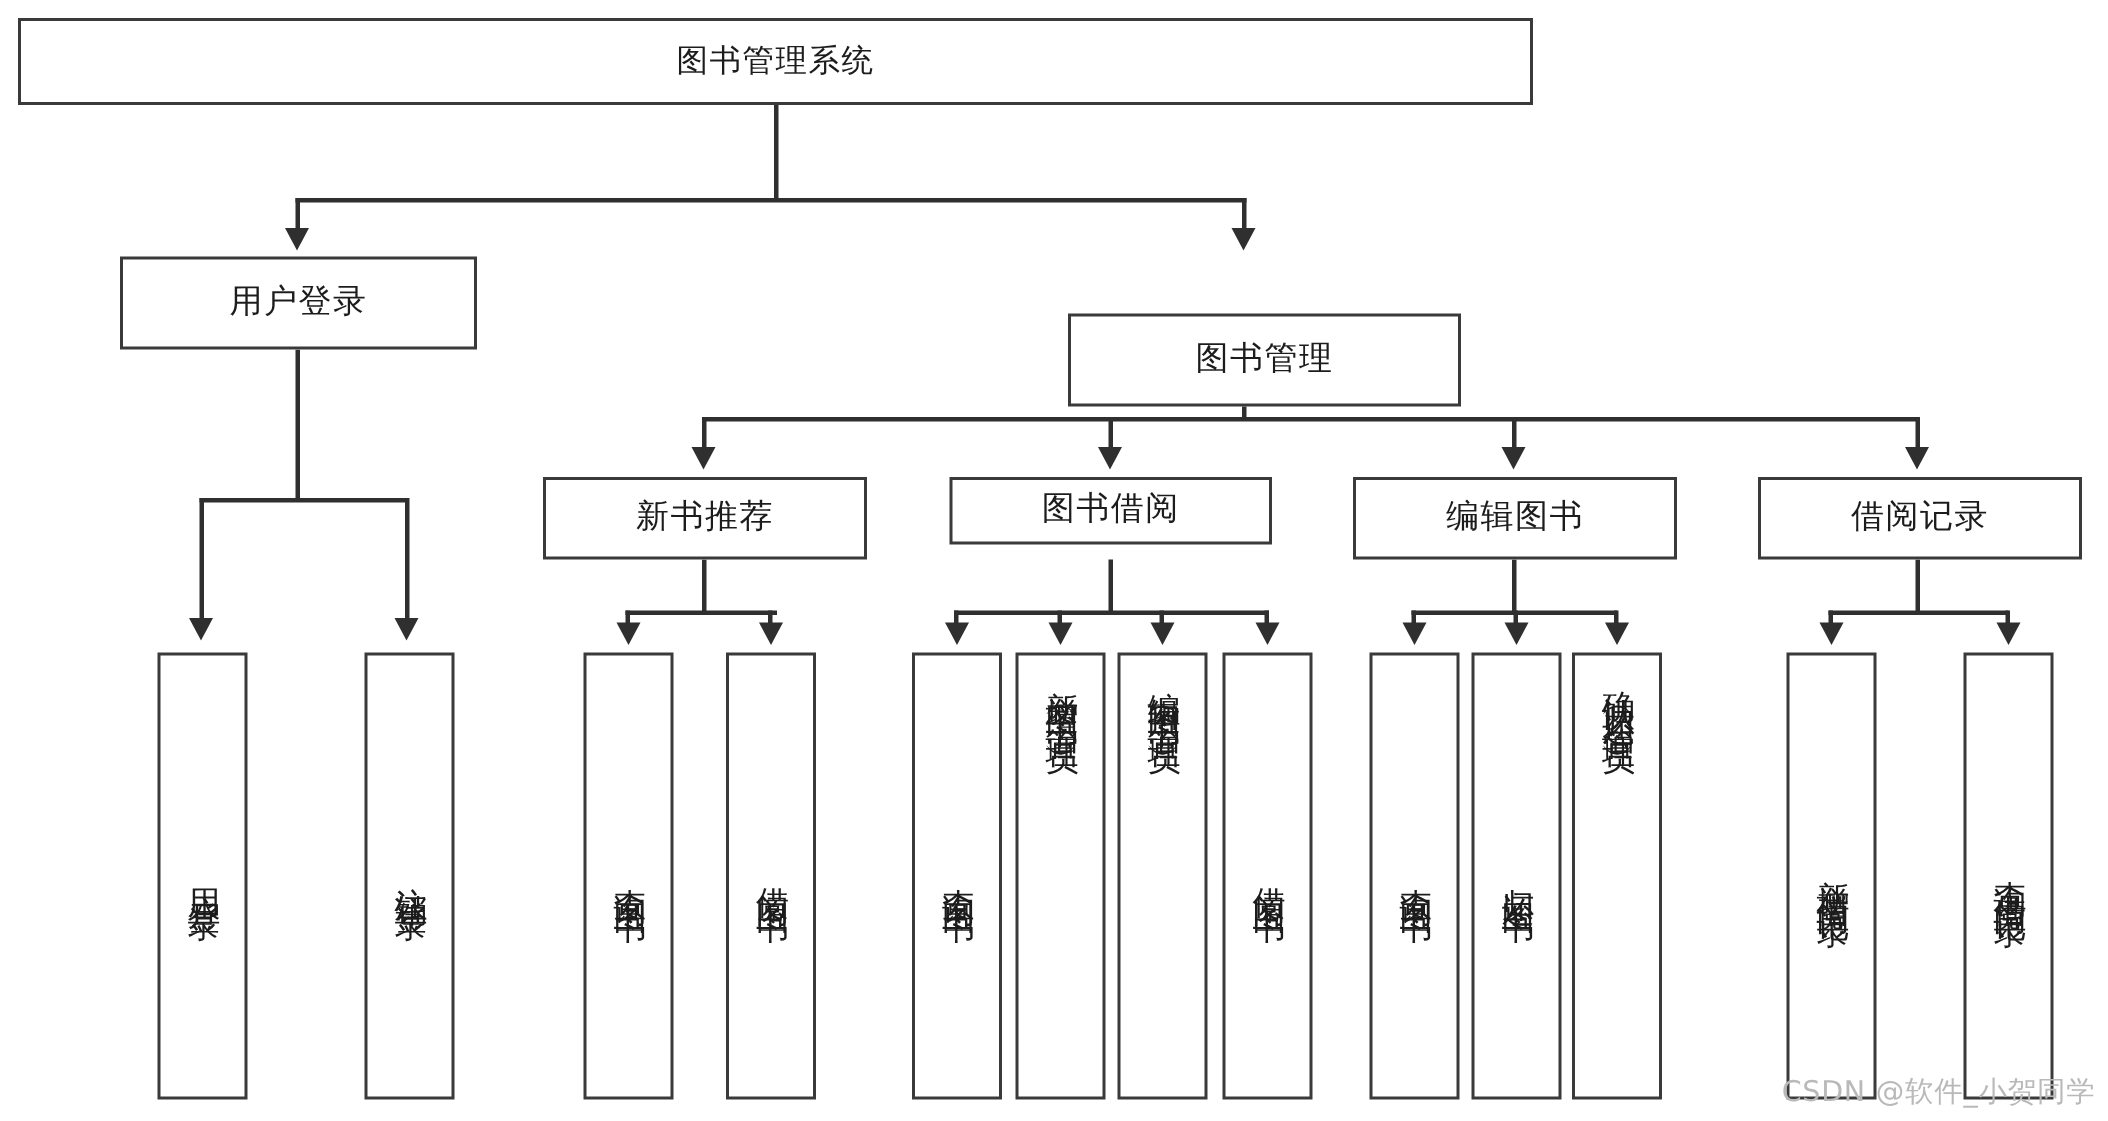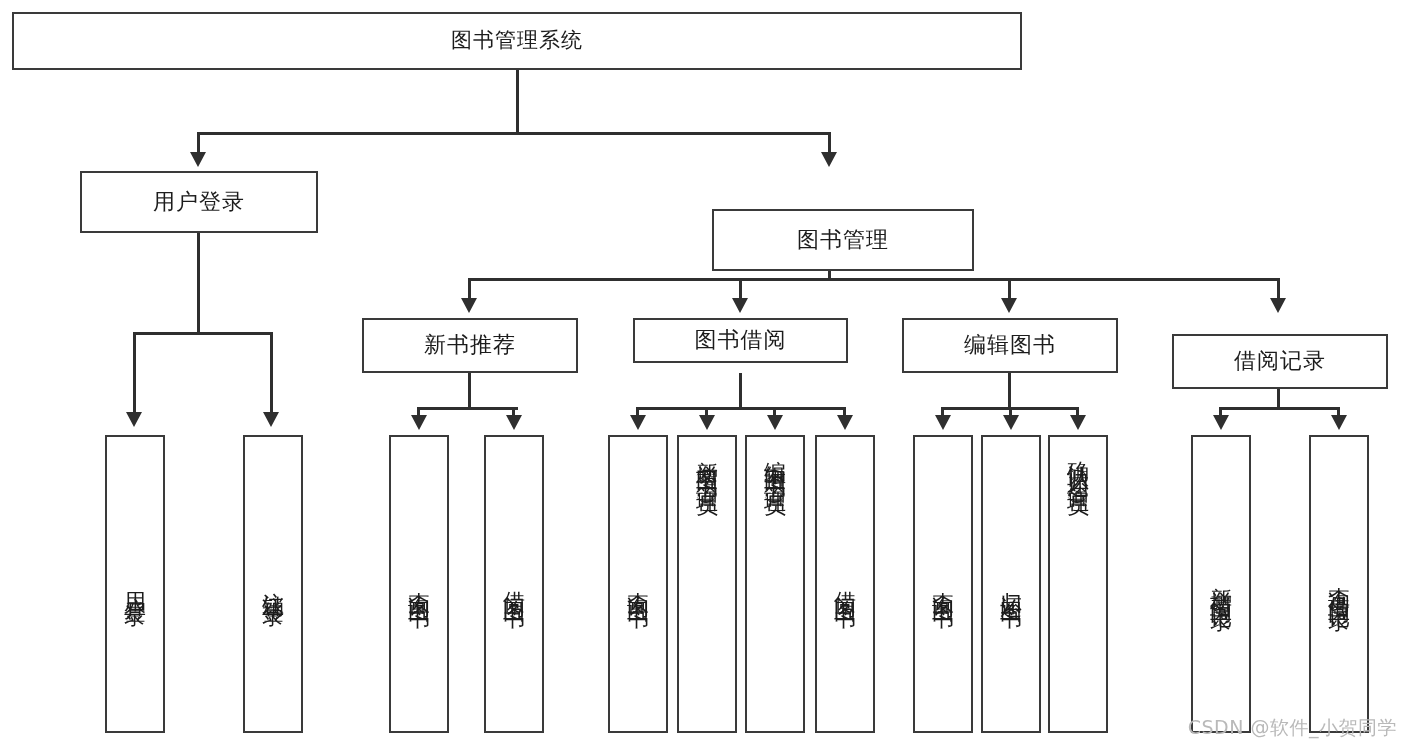--- a/index.html
+++ b/index.html
@@ -124,21 +124,21 @@
 
   <div class="node h" style="left:362px;top:318px;width:216px;height:55px;">
     <span>新书推荐</span>
   </div>
   <div class="node h" style="left:633px;top:318px;width:215px;height:45px;">
     <span>图书借阅</span>
   </div>
   <div class="node h" style="left:902px;top:318px;width:216px;height:55px;">
     <span>编辑图书</span>
   </div>
-  <div class="node h" style="left:1172px;top:334px;width:216px;height:55px;align-items:center;">
+  <div class="node h" style="left:1172px;top:318px;width:216px;height:55px;align-items:center;">
     <span>借阅记录</span>
   </div>
 
   <div class="vline" style="left:468px;top:373px;width:3px;height:36px;"></div>
   <div class="hline" style="left:417px;top:407px;width:101px;height:3px;"></div>
   <div class="vline" style="left:417px;top:407px;width:3px;height:10px;"></div>
   <div class="arrow" style="left:411px;top:415px;"></div>
   <div class="vline" style="left:512px;top:407px;width:3px;height:10px;"></div>
   <div class="arrow" style="left:506px;top:415px;"></div>
 

